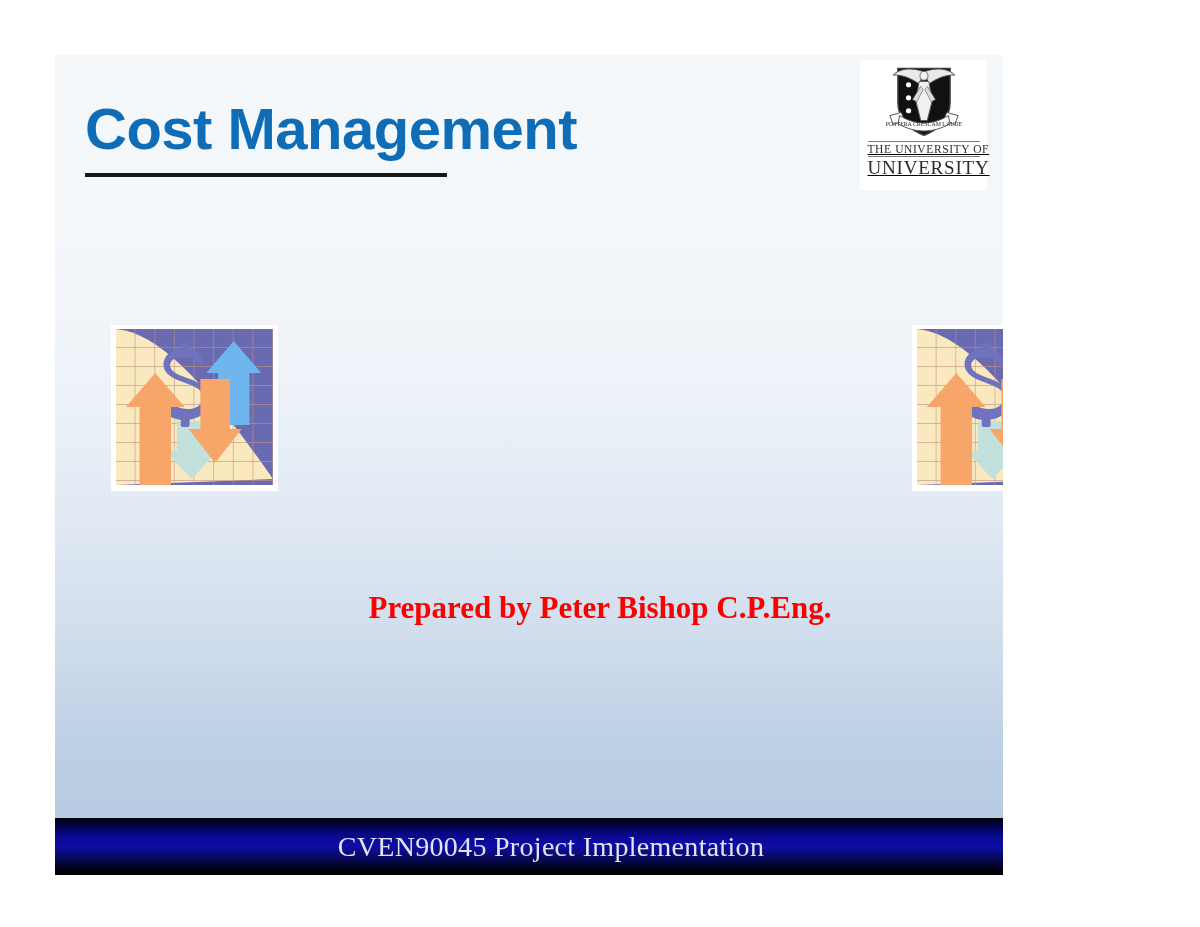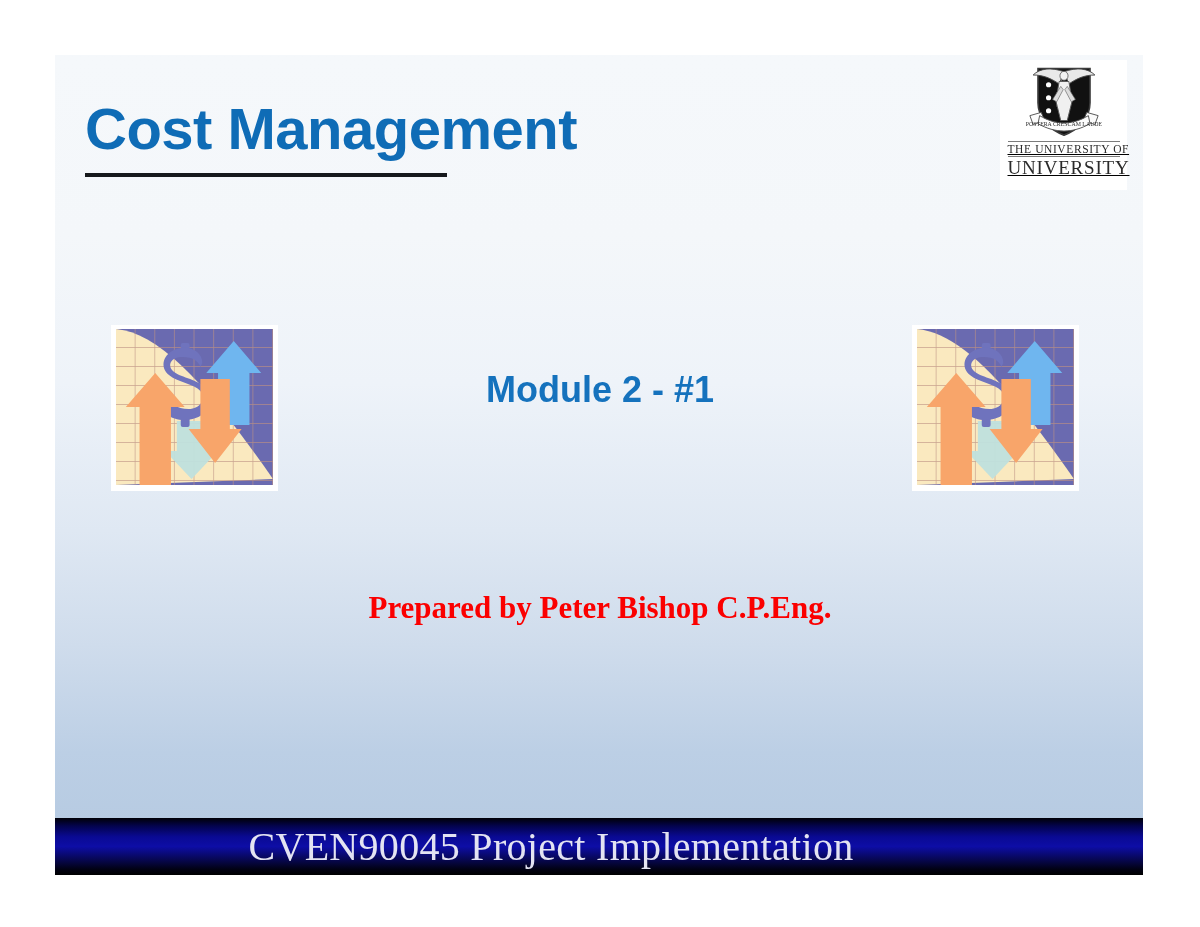--- a/index.html
+++ b/index.html
@@ -12,21 +12,21 @@
   }
   body {
     font-family: "Liberation Sans", sans-serif;
   }
 
   
   #slide {
     position: absolute;
     left: 55px;
     top: 55px;
-    width: 1088px;
+    width: 948px;
     height: 820px;
     background: linear-gradient(to bottom,
         #f5f8fb 0%,
         #f4f7fa 22%,
         #eef3f9 40%,
         #dfe8f3 58%,
         #cfdcec 72%,
         #bccfe5 85%,
         #b3c8e0 100%);
     overflow: hidden;
@@ -160,21 +160,21 @@
         #010113 90%,
         #000000 100%);
     border-right: 2px solid #9aa8d0;
     box-sizing: border-box;
     display: flex;
     align-items: center;
     justify-content: center;
   }
   #footer-text {
     font-family: "Liberation Serif", serif;
-    font-size: 40px;
+    font-size: 28px;
     color: #e3e3f2;
     letter-spacing: 0.3px;
     position: relative;
     left: -48px;
     white-space: nowrap;
   }
 </style>
 </head>
 <body>
 
@@ -283,21 +283,20 @@
                    C78 28 84 32 86 38 Z"></path>
         </g>
         <path d="M104 96 V44 H92 L120 12 L148 44 H136 V96 Z" fill="#6fb6ef"></path>
         <path d="M86 50 H116 V100 H128 L101 134 L74 100 H86 Z" fill="#f8a56a"></path>
         <path d="M24 156 V78 H10 L40 44 L70 78 H56 V156 Z" fill="#f8a56a"></path>
       </g>
     </svg>
   </div>
 
   <div id="subtitle-block">
-    <div id="subtitle-line-2">Module 2 - #1</div>
   </div>
 
   <div id="prepared-by">Prepared by Peter Bishop C.P.Eng.</div>
 
   <div id="footer-bar">
     <span id="footer-text">CVEN90045 Project Implementation</span>
   </div>
 
 </div>
 

